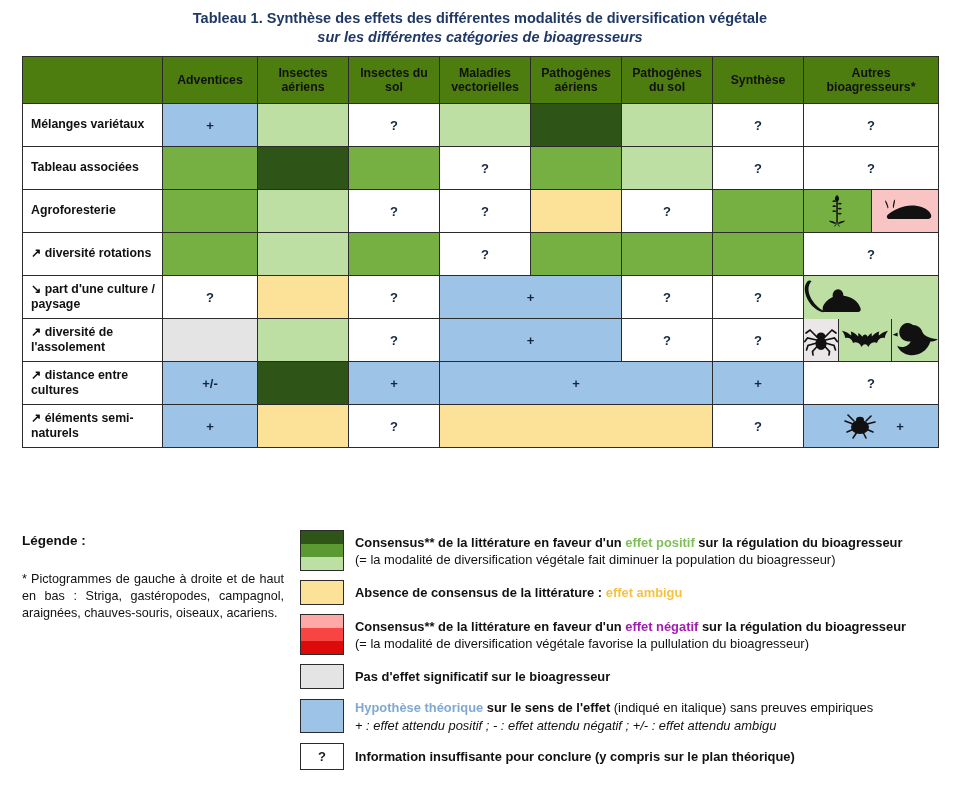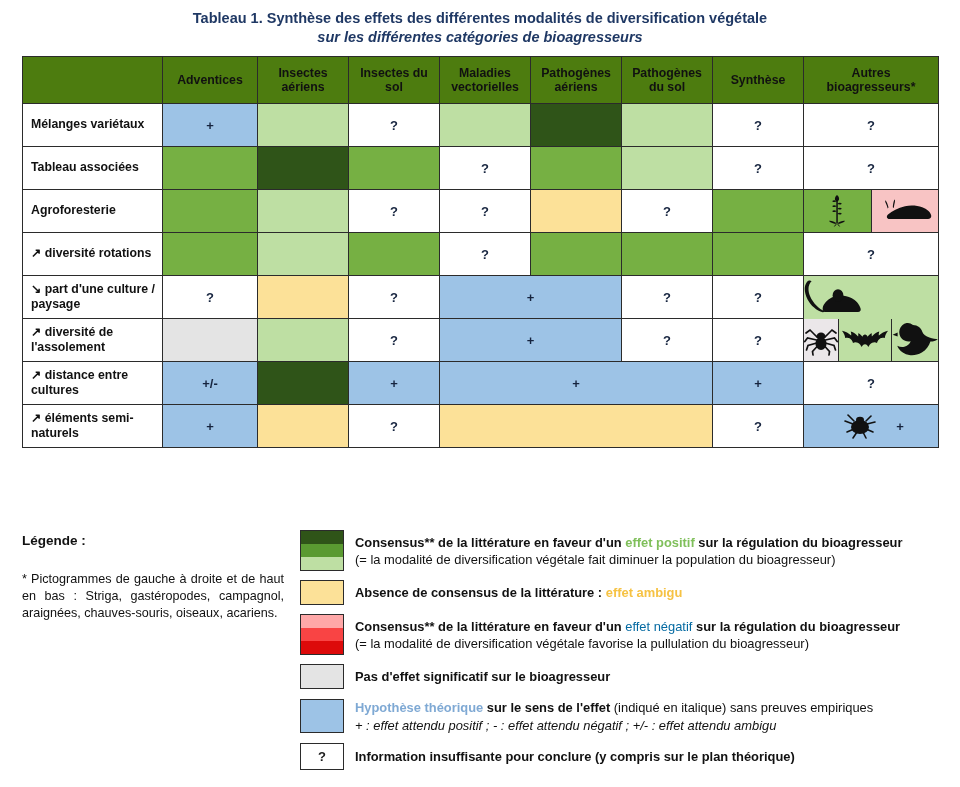--- a/index.html
+++ b/index.html
@@ -106,21 +106,21 @@
   .sw.h2{height:32px;}
   .sw.q{
     height:25px;display:flex;align-items:center;justify-content:center;
     font-size:13px;font-weight:bold;background:#fff;
   }
   .sw3 > div{height:33.33%;}
   .swtext{font-size:12.9px;line-height:17.5px;color:#111;padding-top:1px;}
   .swtext .b{font-weight:bold;}
   .swtext .pos{font-weight:bold;color:#7fbf5a;}
   .swtext .amb{font-weight:bold;color:#f6c243;}
-  .swtext .neg{font-weight:normal;color:#0369a1;}
+  .swtext .neg{font-weight:bold;color:#a21caf;}
   .swtext .hyp{font-weight:bold;color:#7fa9d4;}
   .swtext .ital{font-style:italic;}
   .swtext .n{font-weight:normal;}
 </style>
 </head>
 <body>
 
 <div class="page">
 
   <div class="title">

